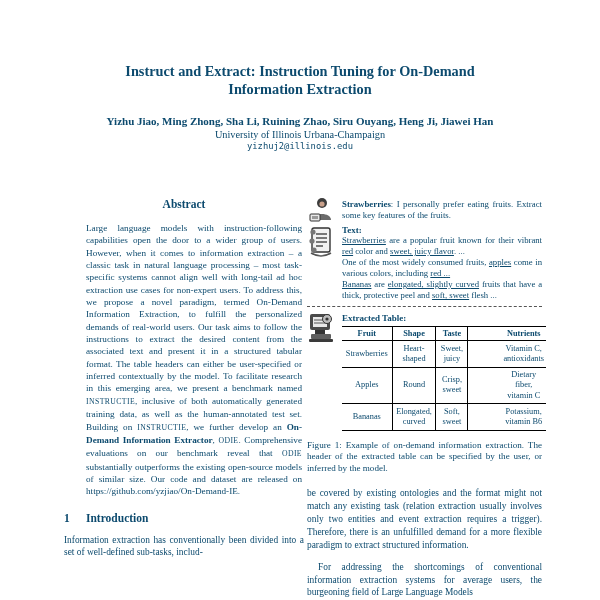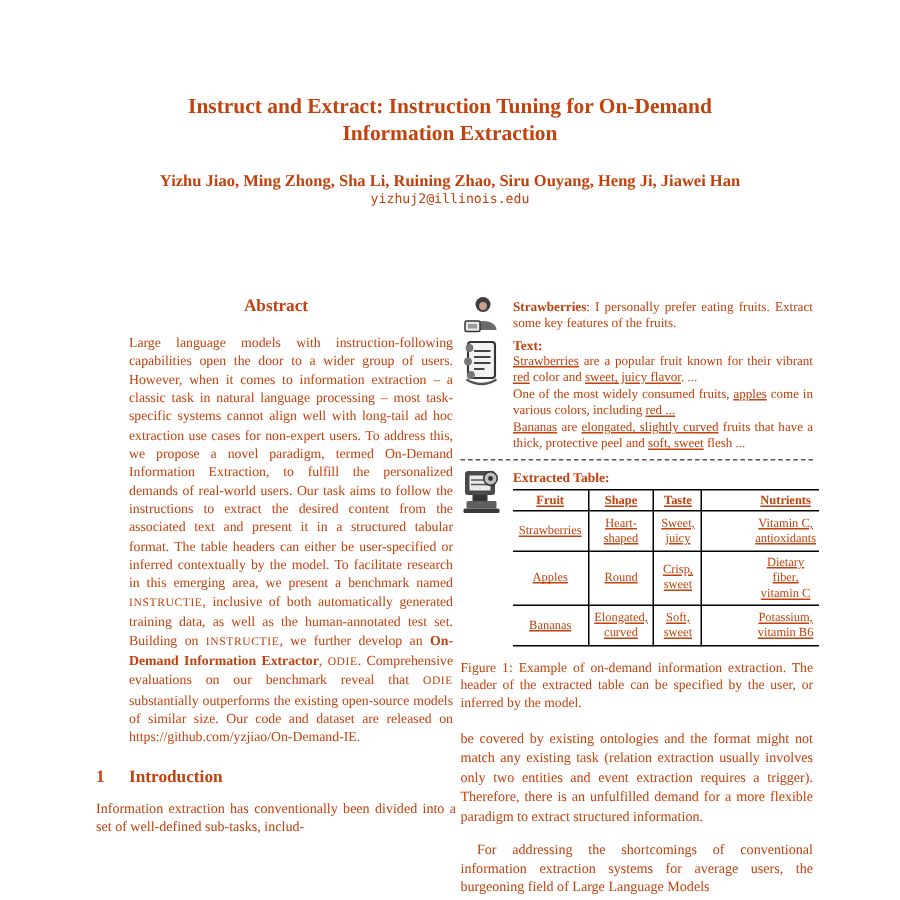--- a/index.html
+++ b/index.html
@@ -1,18 +1,18 @@
 <!DOCTYPE html>
 <html><head>
 <meta charset="utf-8">
 <style>
   html,body { margin:0; padding:0; background:#e8e8e8; }
   .page {
     position:relative; width:600px; height:600px; margin:0 auto;
-    background:#ffffff; overflow:hidden; color:#c2410c;
+    background:#ffffff; overflow:hidden; color:#0c4a6e;
     font-family:"Liberation Serif", serif;
   }
   
   .hdr { position:absolute; top:62px; left:0; right:0; text-align:center; }
   .title { font-size:14.3px; font-weight:bold; line-height:18px; }
   .authors { margin-top:17px; font-size:11px; font-weight:bold; }
   .affil { margin-top:2px; font-size:10.3px; }
   .email { margin-top:1px; font-size:8.8px; font-family:"DejaVu Sans Mono", monospace; }
   
   .col-left  { position:absolute; left:64px;  top:198px; width:240px; }
@@ -28,21 +28,21 @@
   .fig-icon svg { display:block; }
   .instr-text { text-align:justify; font-size:8.8px; line-height:11.4px; margin-top:3px; }
   .text-row { margin-top:1px; }
   .blk-label { font-size:9px; font-weight:bold; }
   .text-par { text-align:justify; font-size:8.7px; line-height:11px; }
   .dashed-sep { border:none; border-top:1.6px dashed #555; margin:5px 0 4px 0; }
   .tbl-wrap { margin-top:2px; }
   table.xtable {
     border-collapse:collapse; width:204px; margin-top:3px;
     font-size:8.3px; line-height:10.2px; text-align:center;
-    border-top:1.5px solid #000; border-bottom:1.5px solid #000;text-decoration:underline;
+    border-top:1.5px solid #000; border-bottom:1.5px solid #000;
   }
   table.xtable th, table.xtable td { border:1px solid #000; padding:2.5px 2px; }
   table.xtable th { font-weight:bold; padding:1.5px 2px; }
   table.xtable th:first-child, table.xtable td:first-child { border-left:none; }
   table.xtable th:last-child,  table.xtable td:last-child  { border-right:none;padding-left:35px; }
   .caption { margin-top:9px; text-align:justify; font-size:9.1px; line-height:11.6px; }
   .rc-par { margin-top:13px; text-align:justify; font-size:9.4px; line-height:12.8px; }
   .rc-par2 { margin-top:1px; text-indent:11px; text-align:justify; font-size:9.4px; line-height:12.8px; }
   
   .b { font-weight:bold; }
@@ -53,20 +53,21 @@
 <body>
 
 <div class="page">
 
   <div class="hdr">
     <div class="title">
       <div>Instruct and Extract: Instruction Tuning for On-Demand</div>
       <div>Information Extraction</div>
     </div>
     <div class="authors">Yizhu Jiao, Ming Zhong, Sha Li, Ruining Zhao, Siru Ouyang, Heng Ji, Jiawei Han</div>
+    <div class="affil">University of Illinois Urbana-Champaign</div>
     <div class="email">yizhuj2@illinois.edu</div>
   </div>
 
   <div class="col-left">
     <div class="abs-head">Abstract</div>
     <p class="abs-text"><span>Large language models with instruction-following capabilities open the door to a wider group of users. However, when it comes to information extraction – a classic task in natural language processing – most task-specific systems cannot align well with long-tail ad hoc extraction use cases for non-expert users. To address this, we propose a novel paradigm, termed On-Demand Information Extraction, to fulfill the personalized demands of real-world users. Our task aims to follow the instructions to extract the desired content from the associated text and present it in a structured tabular format. The table headers can either be user-specified or inferred contextually by the model. To facilitate research in this emerging area, we present a benchmark named </span><span class="sc">INSTRUCTIE</span><span>, inclusive of both automatically generated training data, as well as the human-annotated test set. Building on </span><span class="sc">INSTRUCTIE</span><span>, we further develop an </span><span class="b">On-Demand Information Extractor</span><span>, </span><span class="sc">ODIE</span><span>. Comprehensive evaluations on our benchmark reveal that </span><span class="sc">ODIE</span><span> substantially outperforms the existing open-source models of similar size. Our code and dataset are released on </span><span>https://github.com/yzjiao/On-Demand-IE</span><span>.</span></p>
     <div class="sec-head">
       <span class="sec-num">1</span>
       <span>Introduction</span>
     </div>

